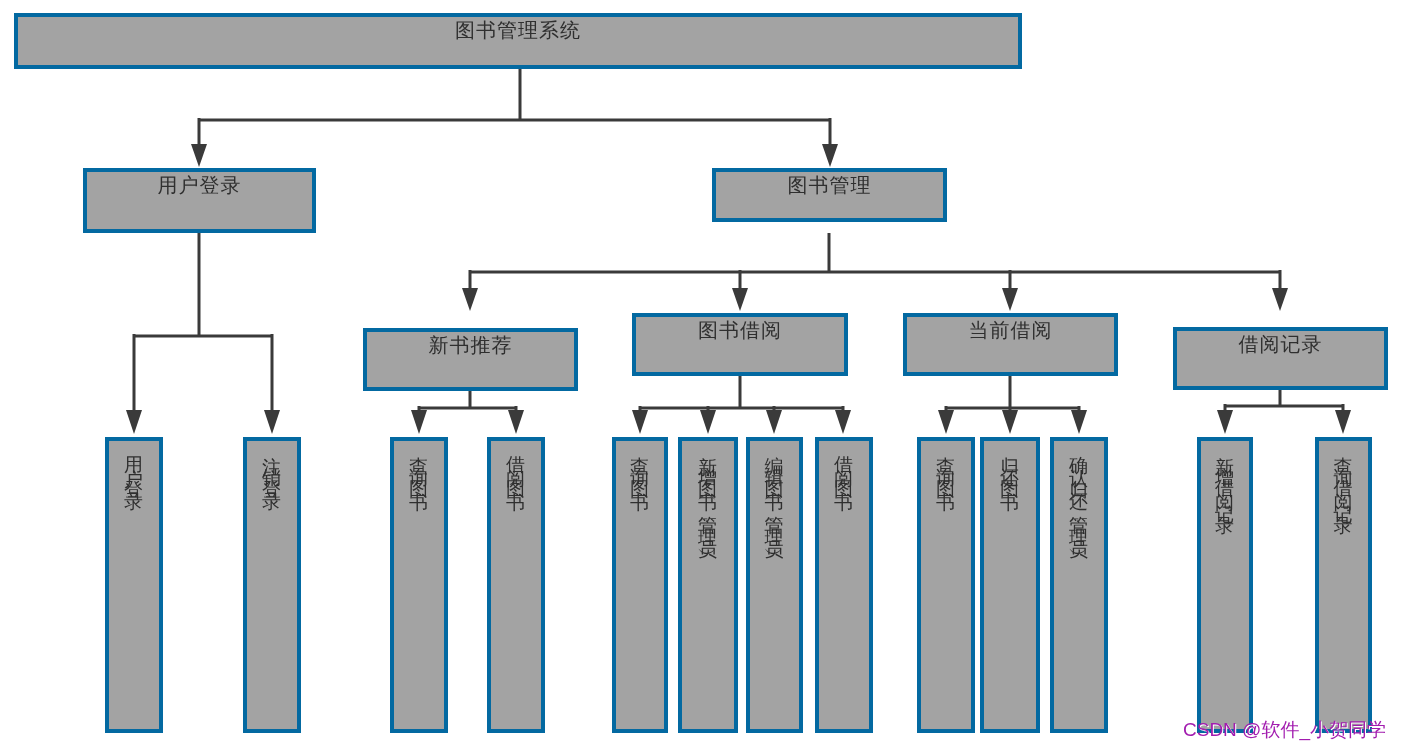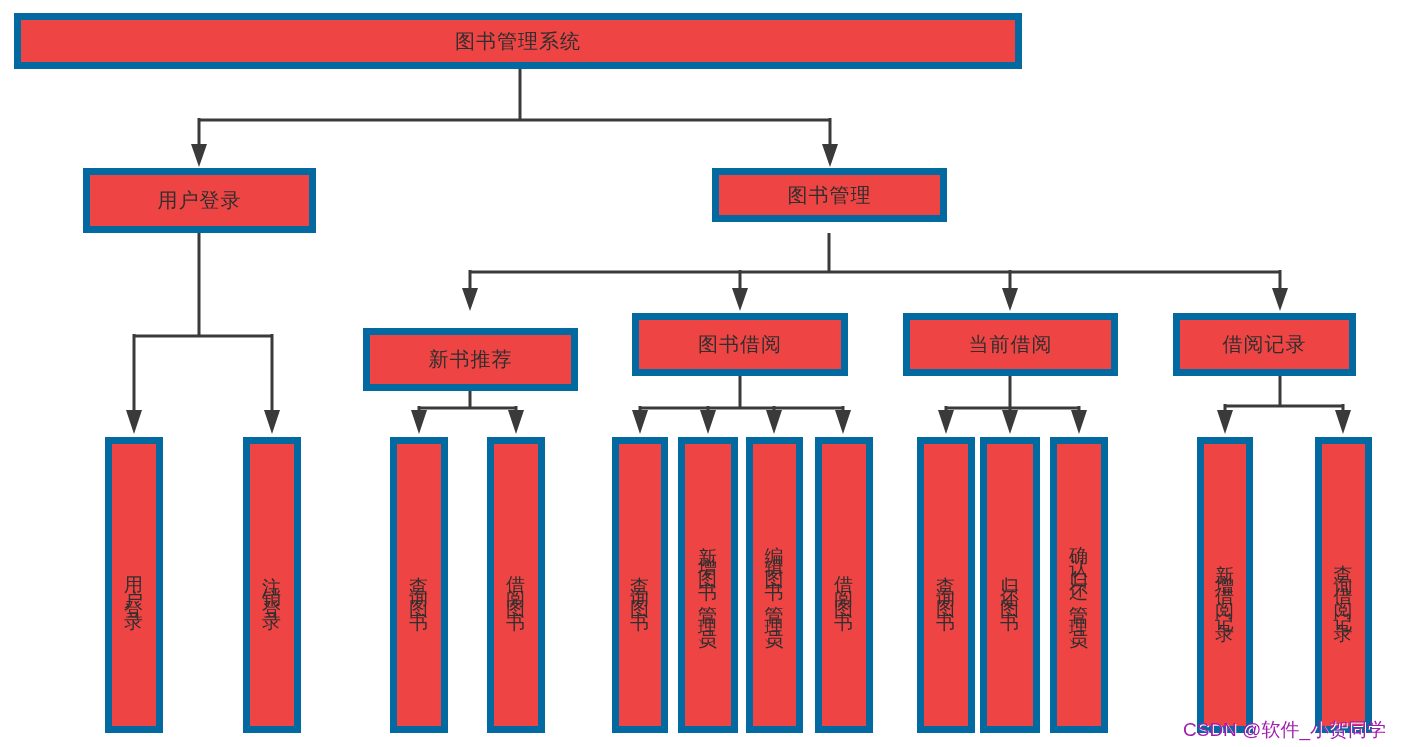--- a/index.html
+++ b/index.html
@@ -18,24 +18,23 @@
   .connectors {
     position: absolute;
     left: 0;
     top: 0;
     width: 1405px;
     height: 747px;
   }
   .node {
     position: absolute;
     box-sizing: border-box;
-    border: 7px solid #0369a1;
-    background: #ef4444;
+    border: 4px solid #0369a1;
+    background: #a3a3a3;
     display: flex;
-    align-items: center;
     justify-content: center;
     color: #2f2f2f;
   }
   .node .hlabel {
     font-size: 20px;
     letter-spacing: 1px;
     white-space: nowrap;
   }
   .leaf .vlabel {
     writing-mode: vertical-rl;
@@ -127,21 +126,21 @@
 
   <div class="node" style="left:363px; top:328px; width:215px; height:63px;">
     <span class="hlabel">新书推荐</span>
   </div>
   <div class="node" style="left:903px; top:313px; width:215px; height:63px;">
     <span class="hlabel">当前借阅</span>
   </div>
   <div class="node" style="left:632px; top:313px; width:216px; height:63px;">
     <span class="hlabel">图书借阅</span>
   </div>
-  <div class="node" style="left:1173px; top:313px; width:183px; height:63px;">
+  <div class="node" style="left:1173px; top:327px; width:215px; height:63px;">
     <span class="hlabel">借阅记录</span>
   </div>
 
   <div class="node leaf" style="left:105px; top:437px; width:58px; height:296px;">
     <span class="vlabel">用户登录</span>
   </div>
   <div class="node leaf" style="left:243px; top:437px; width:58px; height:296px;">
     <span class="vlabel">注销登录</span>
   </div>
 

